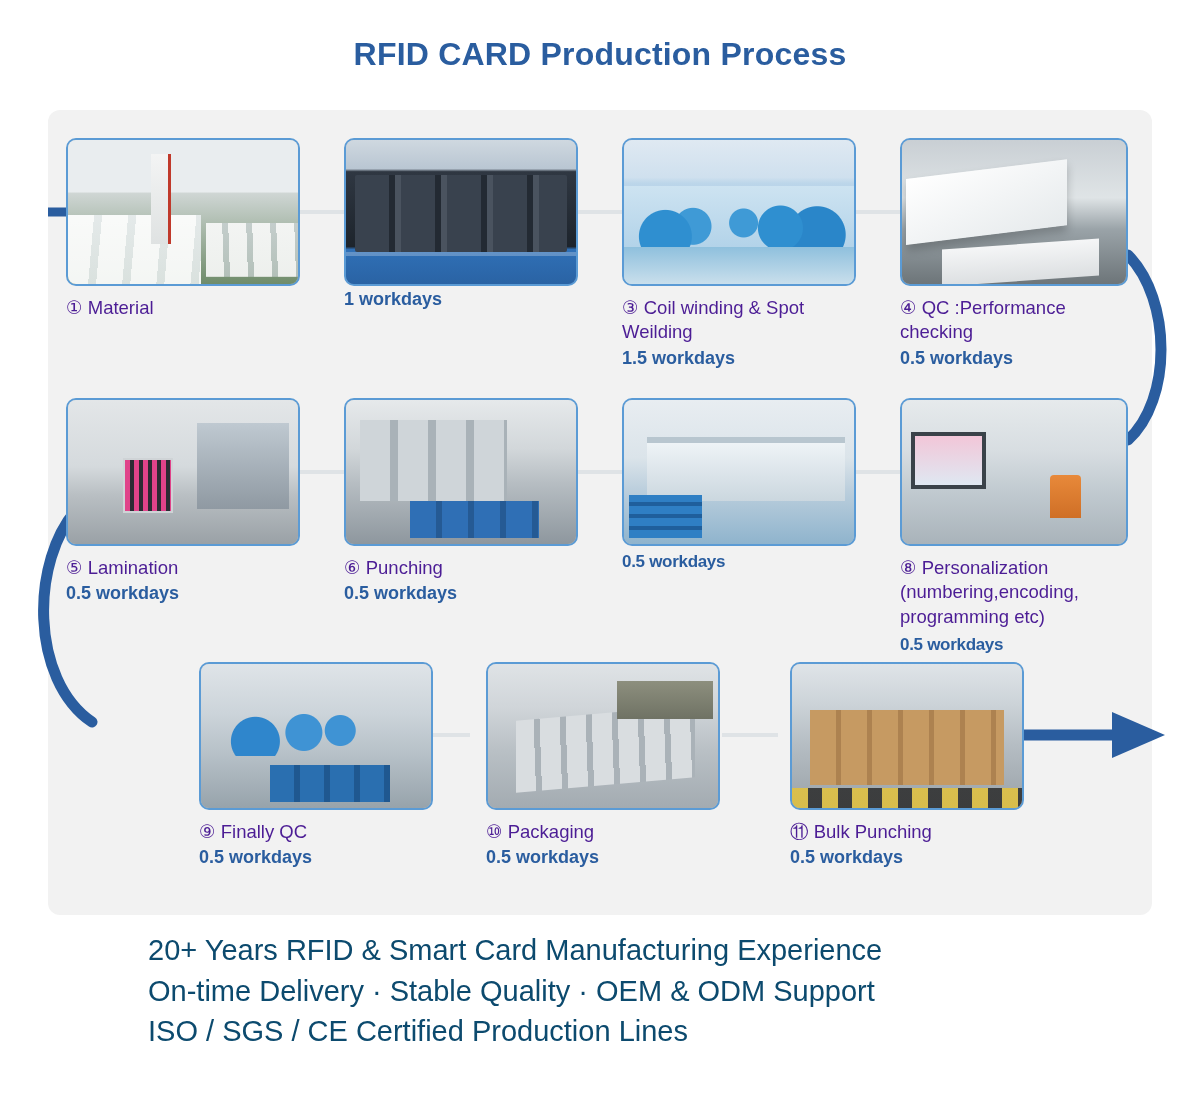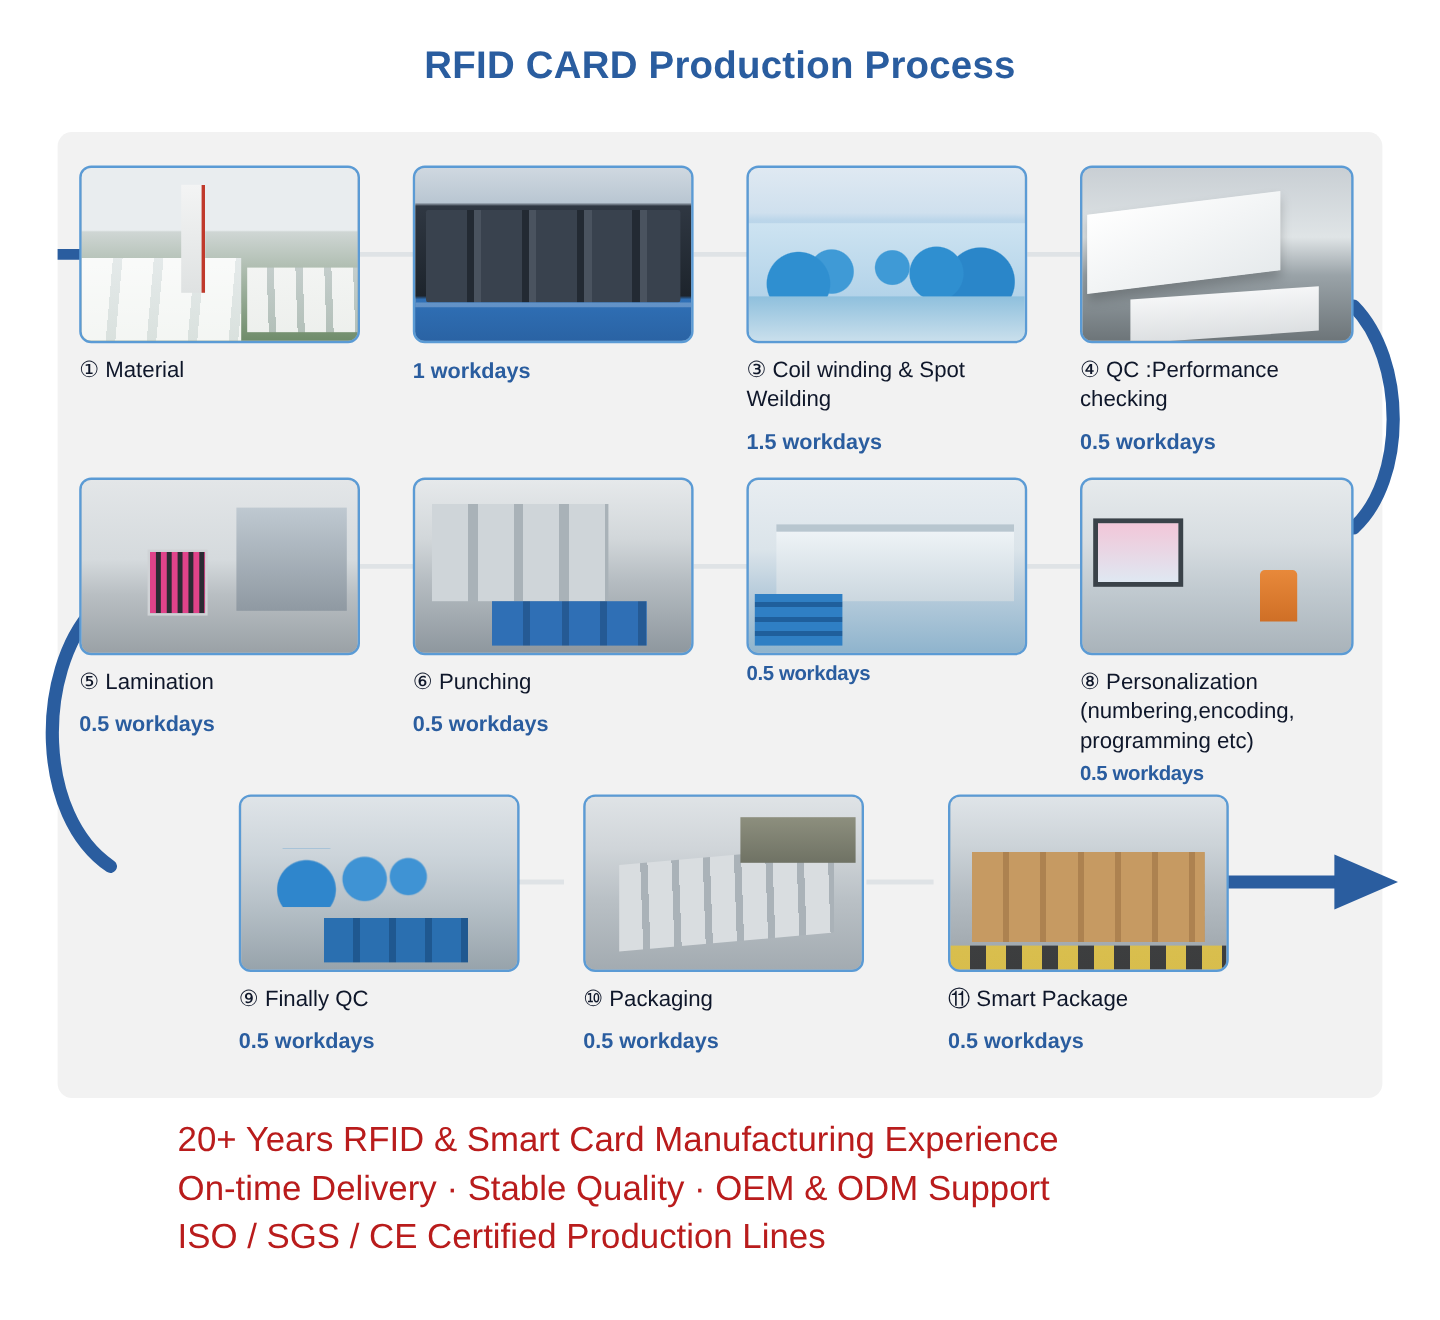--- a/index.html
+++ b/index.html
@@ -34,34 +34,34 @@
   .step{position:absolute;}
   .thumb{
     width:234px;height:148px;border-radius:10px;
     border:2px solid #5b9bd5;
     box-sizing:border-box;overflow:hidden;position:relative;
     background:#b9c3cb;
   }
   .thumb.w228{width:228px;}
   .cap{
     margin-top:10px;
-    font-size:18.5px;color:#0f172a;line-height:1.32;
+    font-size:18.5px;color:#4c1d95;line-height:1.32;
     width:250px;
   }
   .days{
-    margin-top:13px;
+    margin-top:3px;
     font-size:18px;font-weight:bold;color:#2a5d9f;
   }
   .days.tight{font-size:17px;letter-spacing:-.3px;margin-top:6px;}
   .cap.narrow{width:228px;}
 
   
   .tagline{
     position:absolute;left:148px;top:930px;width:950px;
-    color:#b91c1c;font-size:29px;line-height:1.40;
+    color:#0c4a6e;font-size:29px;line-height:1.40;
     font-weight:400;
   }
   .tagline div{white-space:nowrap;}
 
   
   .ph{position:absolute;inset:0;}
 
   
   .p1{background:
      linear-gradient(#e9edef 0%,#e9edef 36%,#cfd6d4 37%,#6f8c6a 100%);}
@@ -291,21 +291,21 @@
     </div>
     <div class="days">0.5 workdays</div>
   </div>
 
   <div class="step" style="left:790px;top:662px;">
     <div class="thumb">
         <div class="ph p11"></div>
       </div>
     <div class="cap">
       <span>⑪</span>
-      <span>Smart Package</span>
+      <span>Bulk Punching</span>
     </div>
     <div class="days">0.5 workdays</div>
   </div>
 
   <div class="tagline">
     <div>20+ Years RFID &amp; Smart Card Manufacturing Experience</div>
     <div>On-time Delivery · Stable Quality · OEM &amp; ODM Support</div>
     <div>ISO / SGS / CE Certified Production Lines</div>
   </div>
 

